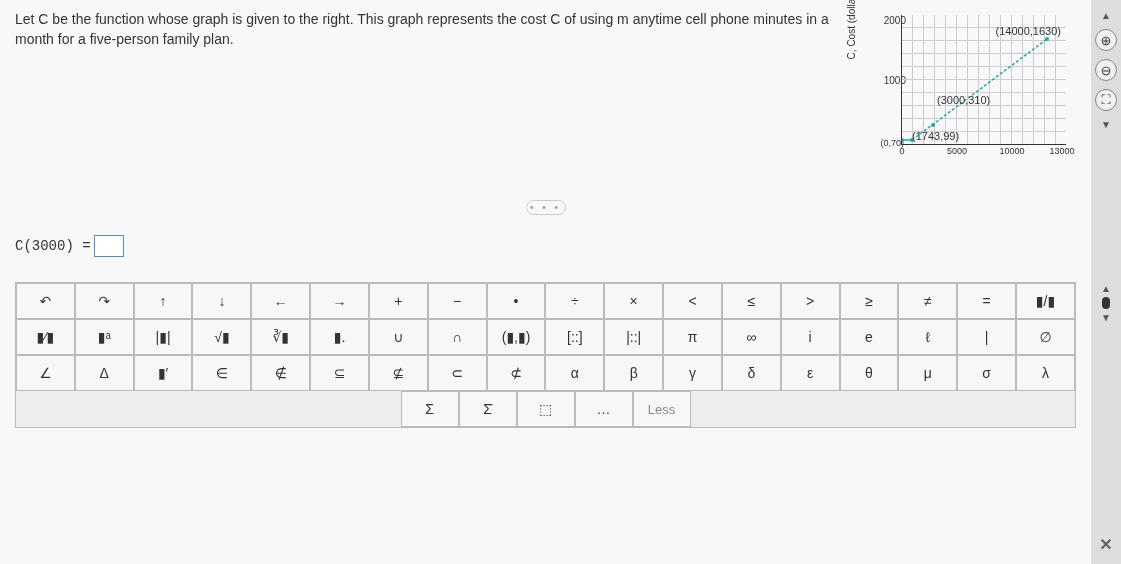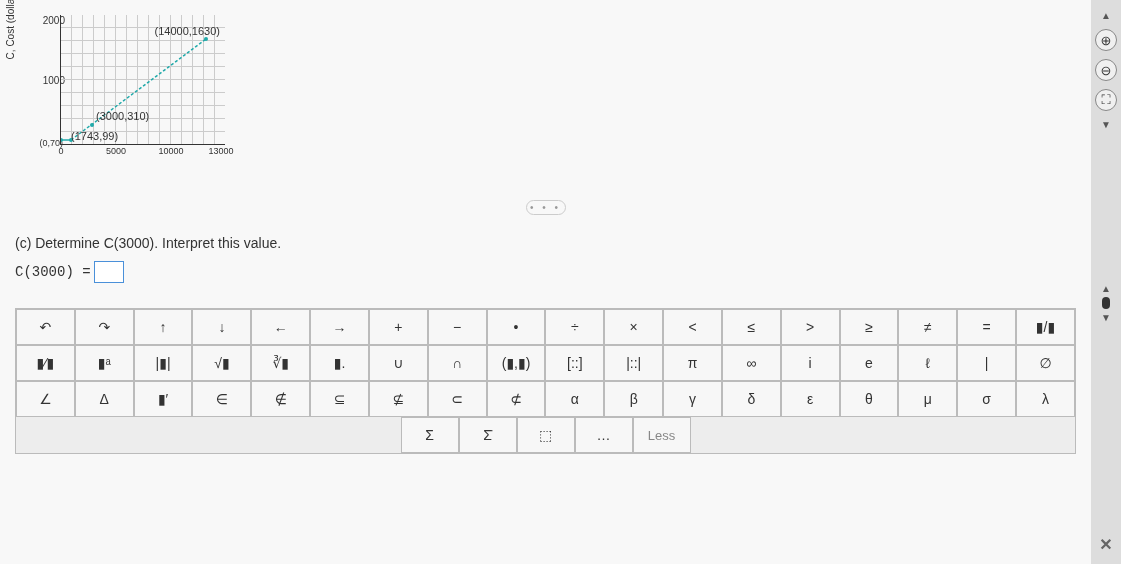--- a/index.html
+++ b/index.html
@@ -33,51 +33,51 @@
 .slider-dots { display: flex; flex-direction: column; gap: 3px; align-items: center; margin-top: auto; margin-bottom: auto; }
 .dot { width: 6px; height: 6px; border-radius: 50%; background: #999; }
 .dot.active { background: #333; width: 8px; height: 12px; border-radius: 4px; }
 </style>
 </head>
 <body>
 
 <div class="container">
   <div class="main">
     <div class="problem-row">
+      <div class="problem-text">Let C be the function whose graph is given to the right. This graph represents the cost C of using m anytime cell phone minutes in a month for a five-person family plan.</div>
       <div class="graph-area">
         <div class="graph-ylabel">C, Cost (dollars)</div>
         <div class="tick-y" style="top:5px">2000</div>
         <div class="tick-y" style="top:65px">1000</div>
         <div class="tick-y" style="top:128px;right:172px;font-size:9px">(0,70)</div>
         <div class="graph-plot">
           <div class="graph-line">
             <svg viewBox="0 0 155 125">
               <line x1="0" y1="121" x2="10" y2="121" stroke="#2aa" stroke-width="1.5"></line>
               <line x1="10" y1="121" x2="145" y2="20" stroke="#2aa" stroke-width="1.5" stroke-dasharray="3,2"></line>
               <circle cx="0" cy="121" r="2" fill="#2aa"></circle>
               <circle cx="10" cy="121" r="2" fill="#2aa"></circle>
               <circle cx="31" cy="106" r="2" fill="#2aa"></circle>
               <circle cx="145" cy="20" r="2" fill="#2aa"></circle>
             </svg>
           </div>
           <div class="point-label" style="top:10px;right:5px">(14000,1630)</div>
-          <div class="point-label" style="top:95px;left:35px">(3000,310)</div>
+          <div class="point-label" style="top:79px;left:35px">(3000,310)</div>
           <div class="point-label" style="top:115px;left:10px">(1743,99)</div>
           <div class="tick-x" style="left:0">0</div>
           <div class="tick-x" style="left:55px">5000</div>
           <div class="tick-x" style="left:110px">10000</div>
           <div class="tick-x" style="left:160px">13000</div>
         </div>
       </div>
     </div>
 
     <div class="divider">• • •</div>
 
     <div class="question-area">
-      <div>(c) Determine C(3000). Interpret this value.</div>
       <div class="equation">
         <span>C(3000) =</span>
         <span class="input-box"></span>
       </div>
     </div>
 
     <div class="keypad">
       <div class="key-row">
         <div class="key">↶</div>
         <div class="key">↷</div>

